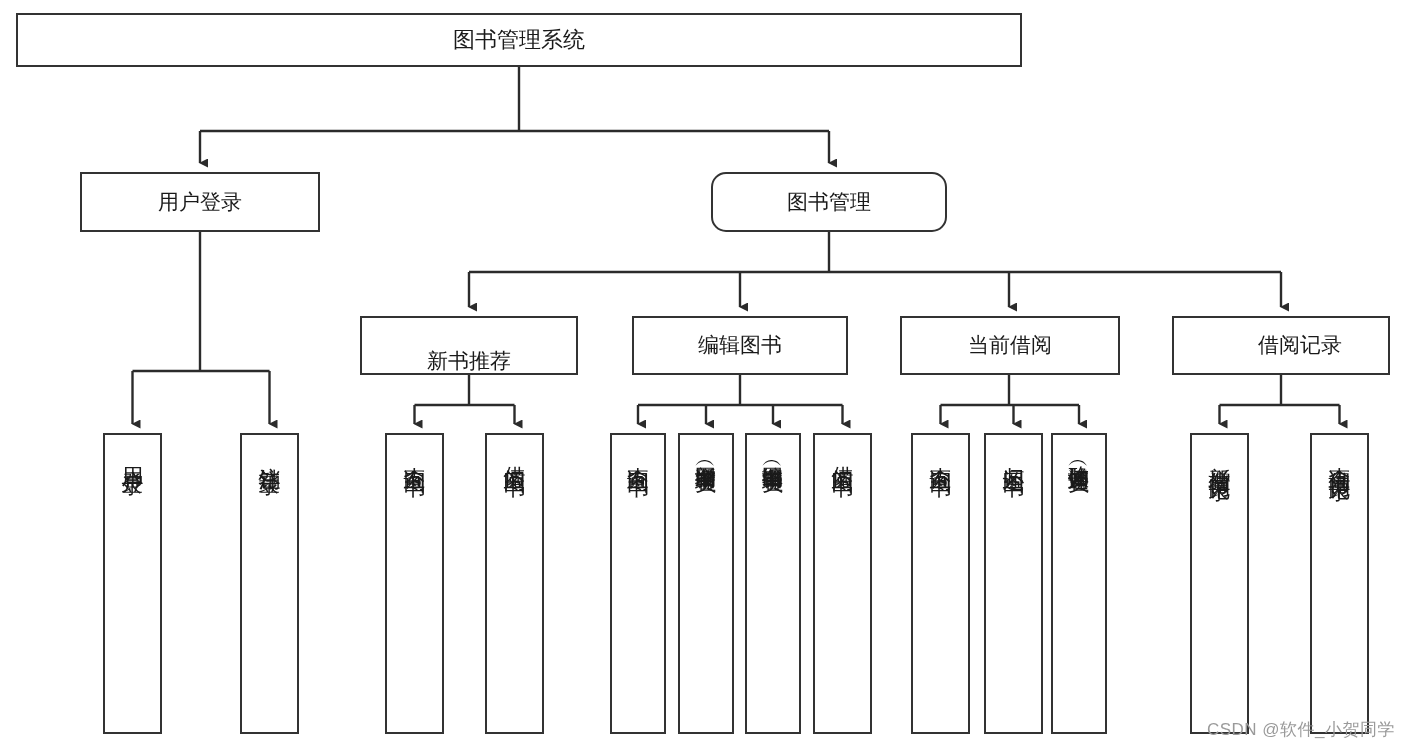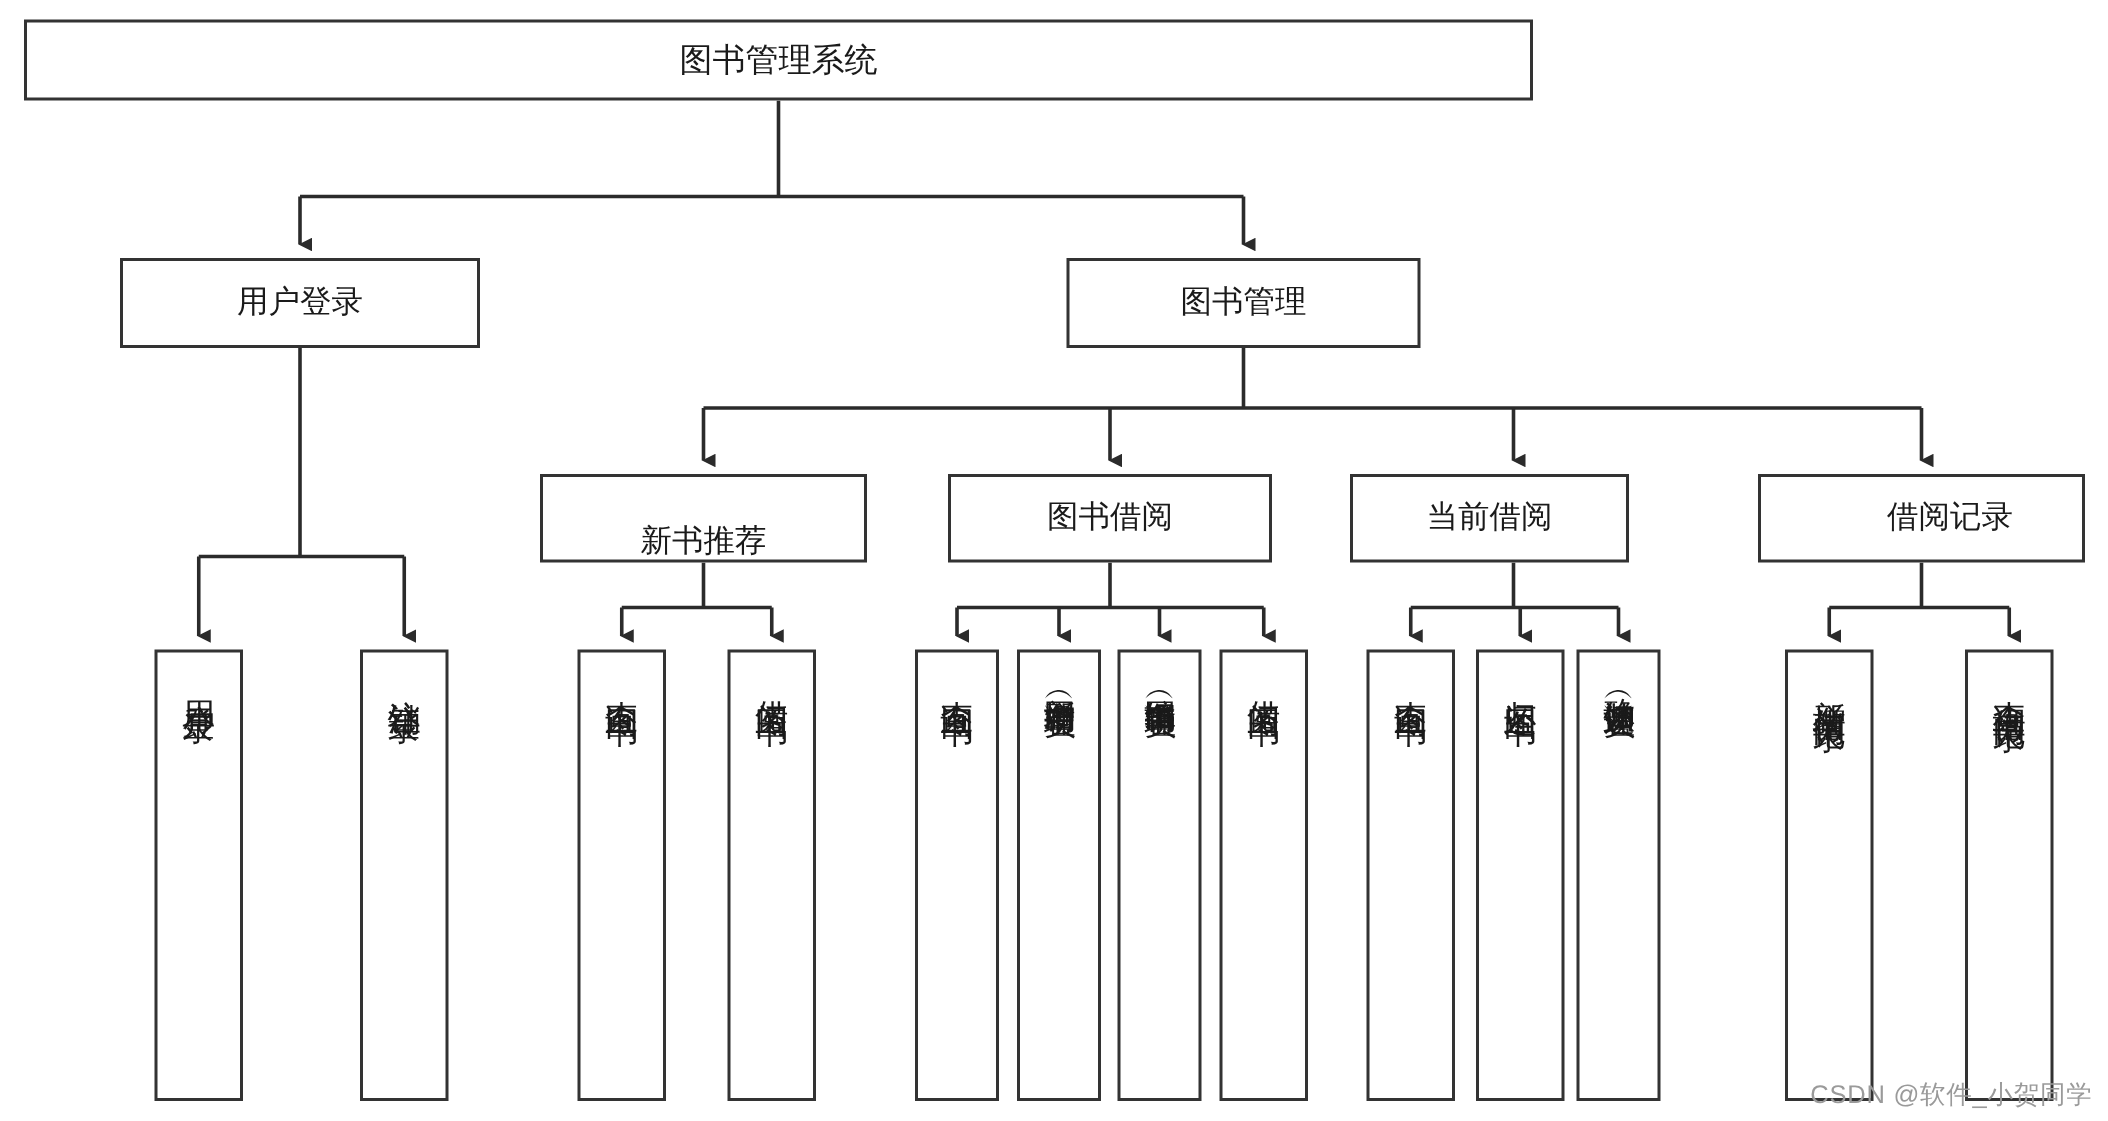--- a/index.html
+++ b/index.html
@@ -124,30 +124,30 @@
       </g>
   </svg>
 
   <div id="nodes-layer">
       <div class="node horizontal root" style="left: 16px; top: 13px; width: 1006px; height: 54px;">
         <span class="node-label">图书管理系统</span>
       </div>
       <div class="node horizontal level1" style="left: 80px; top: 172px; width: 240px; height: 60px;">
         <span class="node-label">用户登录</span>
       </div>
-      <div class="node horizontal level1" style="left: 711px; top: 172px; width: 236px; height: 60px;">
+      <div class="node horizontal level1" style="left: 711px; top: 172px; width: 236px; height: 60px; border-radius: 15px;">
         <span class="node-label">图书管理</span>
       </div>
       <div class="node horizontal level2" style="left: 360px; top: 316px; width: 218px; height: 59px; align-items: flex-end;">
         <span class="node-label">新书推荐</span>
       </div>
       <div class="node horizontal level2" style="left: 632px; top: 316px; width: 216px; height: 59px;">
-        <span class="node-label">图书借阅</span>
+        <span class="node-label">编辑图书</span>
       </div>
-      <div class="node horizontal level2" style="left: 900px; top: 316px; width: 186px; height: 59px;">
+      <div class="node horizontal level2" style="left: 900px; top: 316px; width: 220px; height: 59px;">
         <span class="node-label">当前借阅</span>
       </div>
       <div class="node horizontal level2" style="left: 1172px; top: 316px; width: 218px; height: 59px; padding-left: 38px;">
         <span class="node-label">借阅记录</span>
       </div>
       <div class="node vertical leaf" style="left: 103px; top: 433px; width: 59px; height: 301px;">
         <span class="node-label">用户登录</span>
       </div>
       <div class="node vertical leaf" style="left: 240px; top: 433px; width: 59px; height: 301px;">
         <span class="node-label">注销登录</span>

